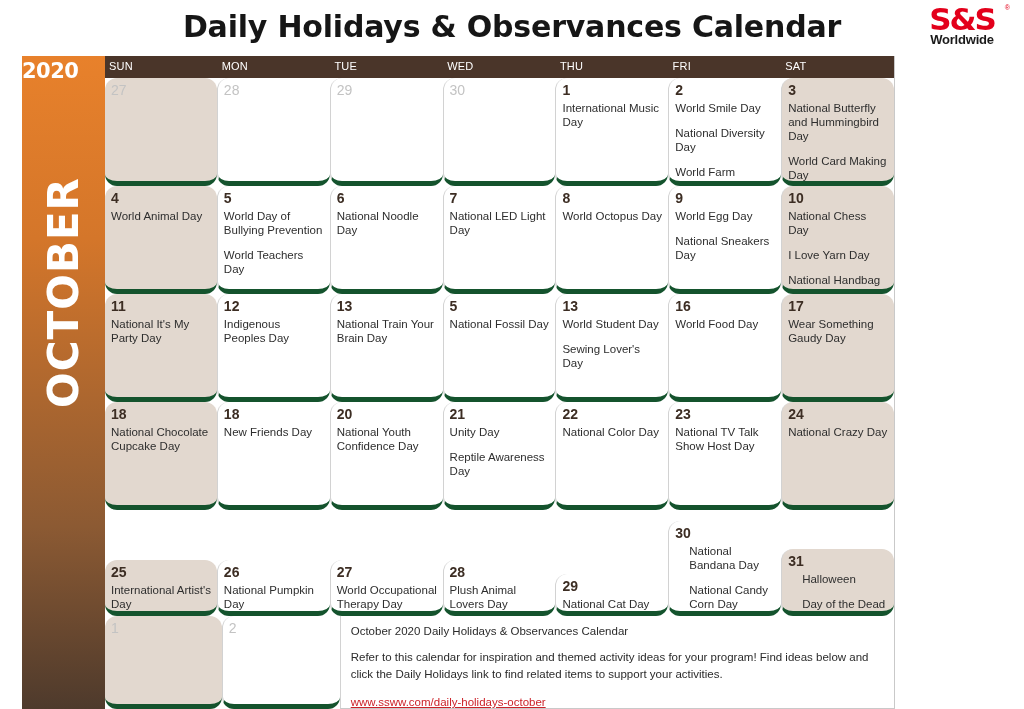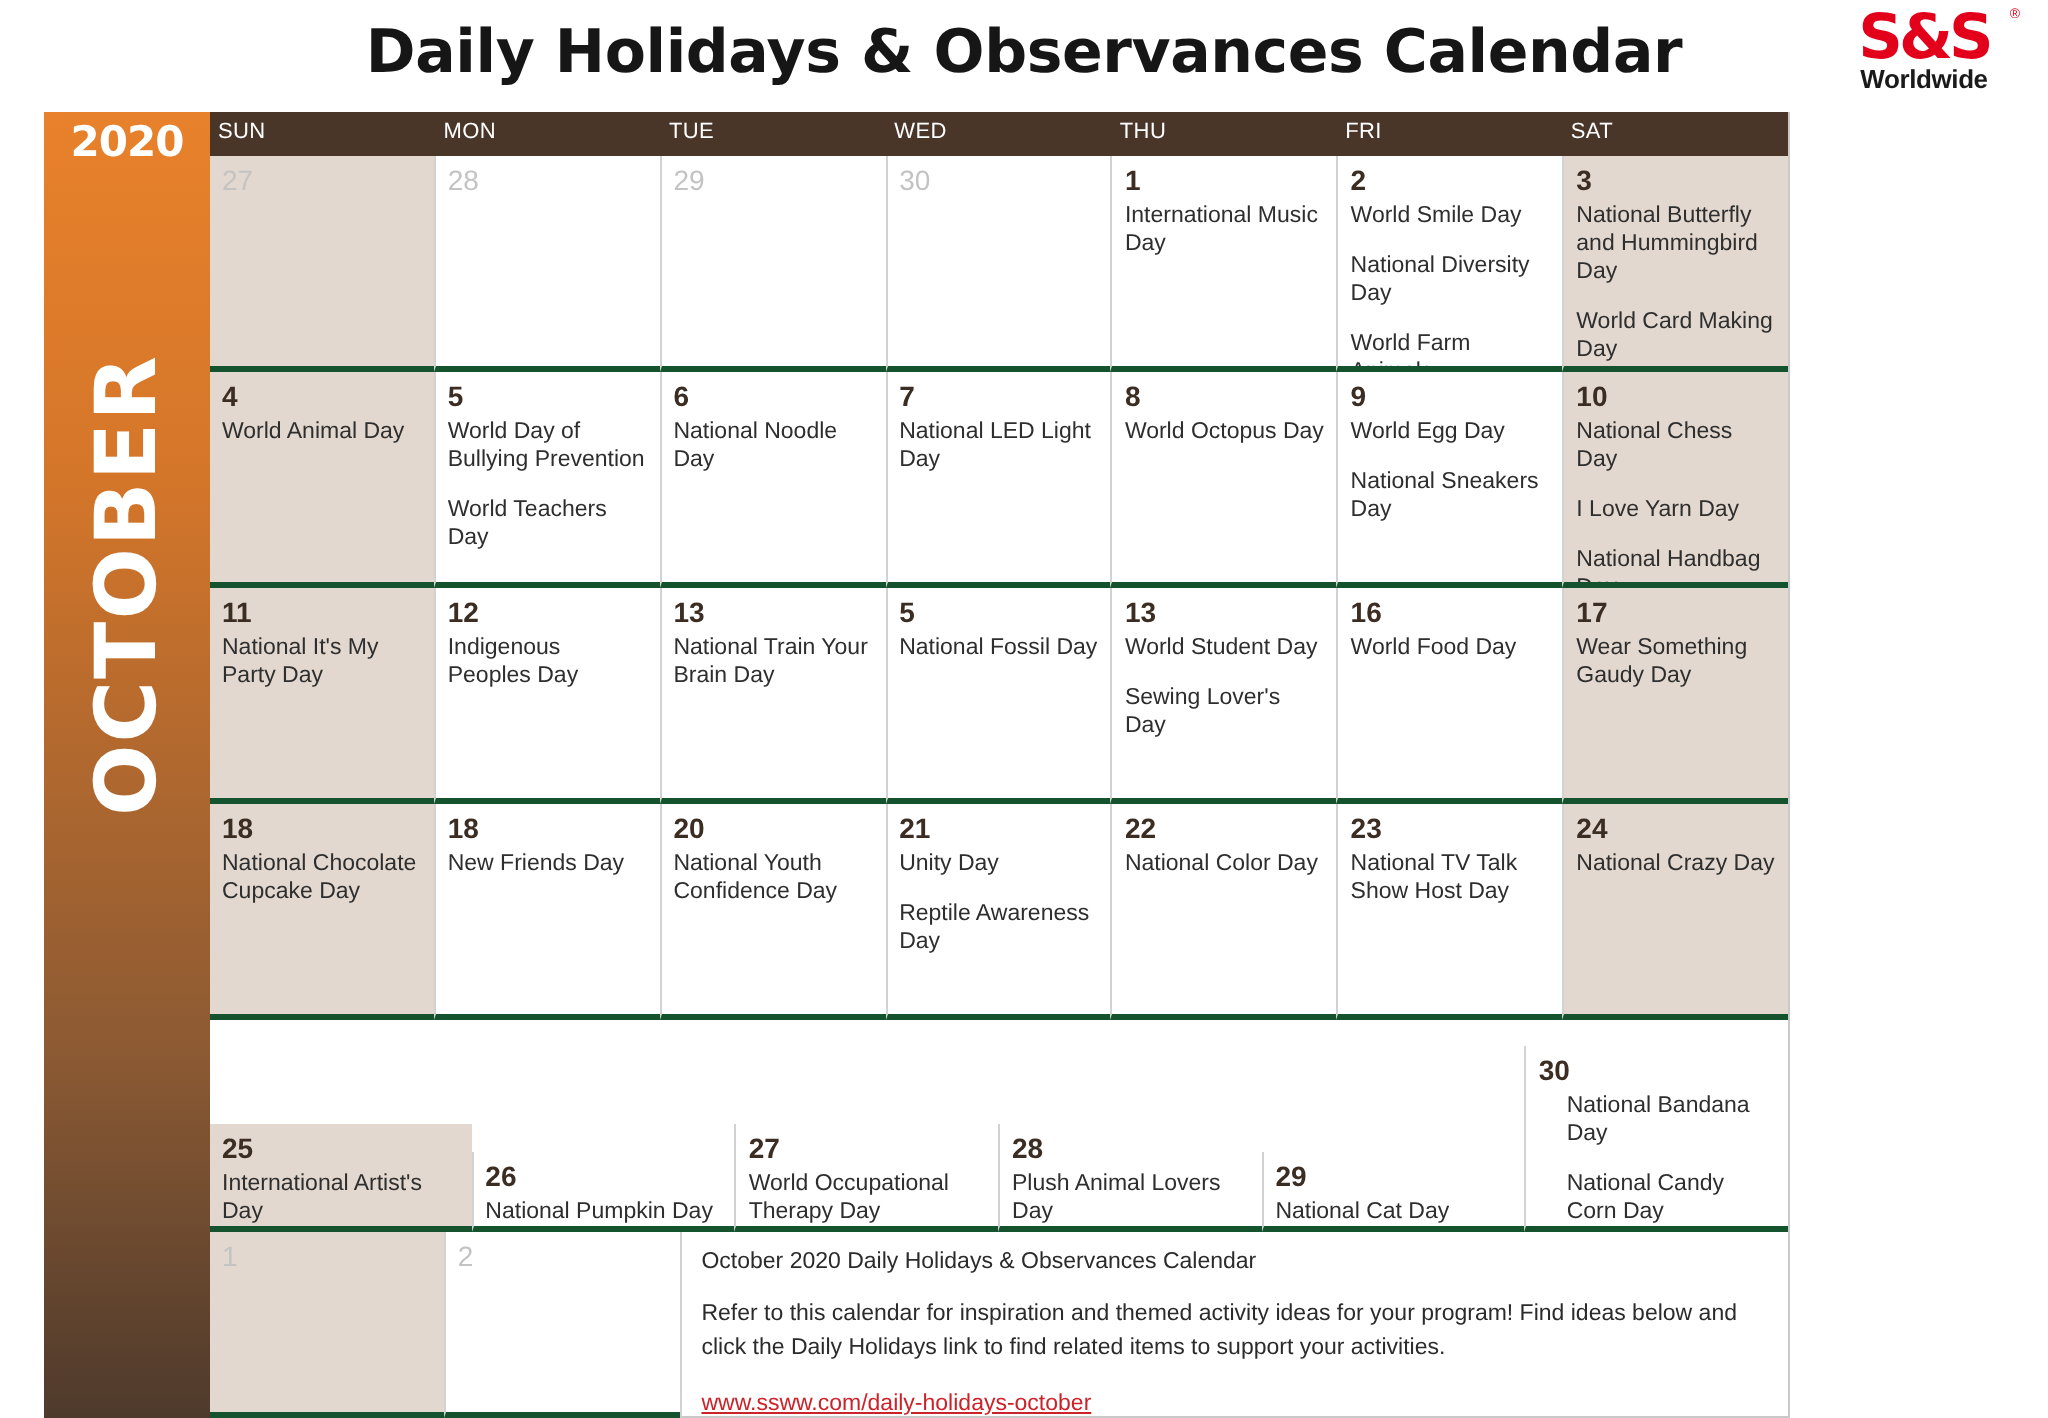--- a/index.html
+++ b/index.html
@@ -49,21 +49,21 @@
 
   
   .rail {
     position: absolute; left: 22px; top: 56px;
     width: 83px; height: 653px;
     background: linear-gradient(to bottom, #e8812b 0%, #d4762a 28%, #8c5a33 72%, #4e3a2c 100%);
     overflow: hidden;
   }
   .rail-year {
     position: absolute; left: 0; top: 3px; width: 83px;
-    text-align: center;
+    text-align: left;
     color: #ffffff; font-weight: bold; font-size: 21px;
     font-family: "DejaVu Sans", sans-serif;
     letter-spacing: -0.5px;
   }
   .rail-month {
     position: absolute;
     left: -159px; top: 195px;
     width: 400px; height: 83px;
     transform: rotate(-90deg);
     transform-origin: center center;
@@ -89,25 +89,26 @@
   }
   .week { display: flex; }
   .w1 { height: 108px; }
   .w2, .w3, .w4 { height: 108px; }
   .w5 { height: 106px; align-items: flex-end; }
   .w6 { height: 93px; }
 
   .cell {
     flex: 1 1 0; min-width: 0;
     border-left: 1px solid #d2d2d2;
-    border-bottom: 3px solid #14532d;
+    border-bottom: 5px solid #14532d;
     background: #ffffff;
     padding: 4px 5px 0 6px;
     position: relative;
     overflow: hidden;
+    border-radius: 12px;
   }
   .cell:first-child { border-left: none; }
   .cell.shade { background: #e2d8cf; }
   .cell.muted .daynum { color: #c3c3c3; font-weight: normal; }
 
   .daynum {
     font-size: 14px; font-weight: bold; color: #3c2d23;
     font-family: "Liberation Sans", sans-serif;
     line-height: 16px; margin-bottom: 3px;
   }
@@ -371,20 +372,27 @@
               <div class="ev">National Cat Day</div>
             </div>
           </div>
           <div class="cell indent">
             <div class="daynum">30</div>
             <div class="events">
               <div class="ev">National Bandana Day</div>
               <div class="ev">National Candy Corn Day</div>
             </div>
           </div>
+          <div class="cell shade indent">
+            <div class="daynum">31</div>
+            <div class="events">
+              <div class="ev">Halloween</div>
+              <div class="ev">Day of the Dead</div>
+            </div>
+          </div>
         </div>
         <div class="week w6">
           <div class="cell shade muted">
             <div class="daynum">1</div>
             <div class="events"></div>
           </div>
           <div class="cell muted">
             <div class="daynum">2</div>
             <div class="events"></div>
           </div>

